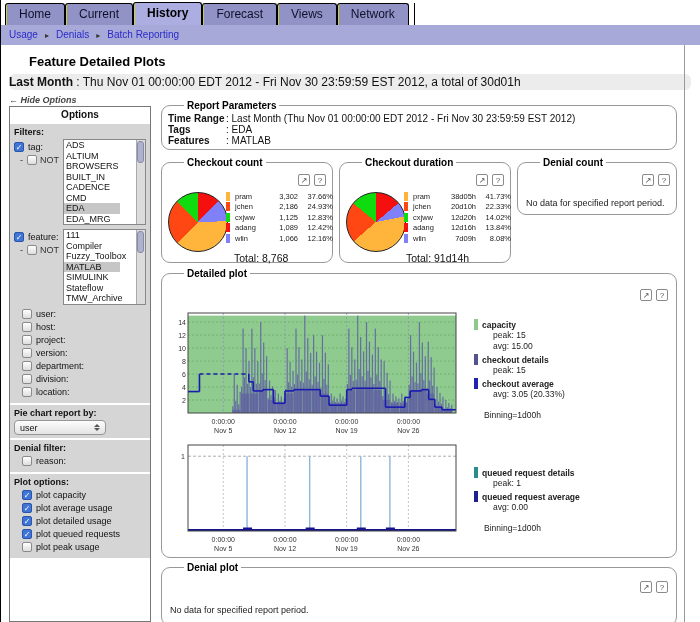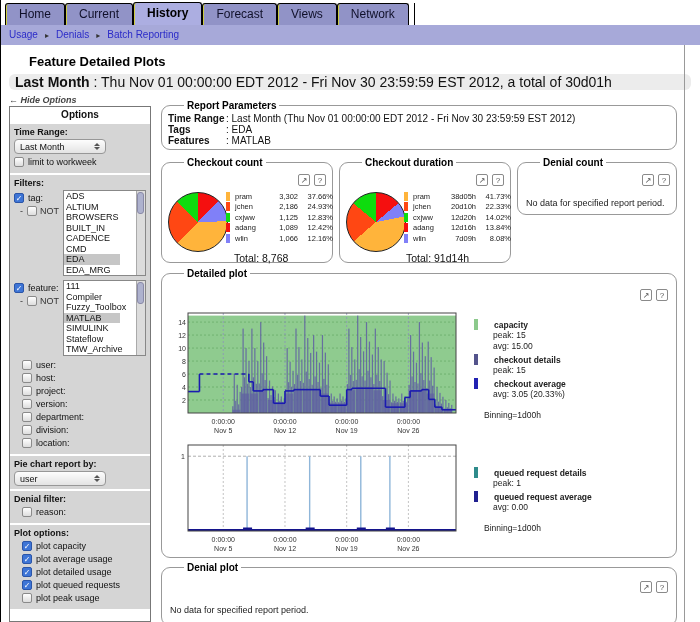--- a/index.html
+++ b/index.html
@@ -13,21 +13,21 @@
     box-shadow:inset 1px 0 0 #cccc44;}
   .tab.active{background:#ACAEE1;font-weight:bold;color:#000;height:23px;}
   .tab-end{width:1px;height:22px;background:#000;margin-left:5px;}
   .crumbbar{position:absolute;top:25px;left:0;right:0;height:20px;background:#A7A9D9;
     font-size:10px;line-height:20px;padding-left:8px;color:#23239f;}
   .crumb{color:#2B2BC8;cursor:pointer;}
   .crumb-sep{color:#333;font-size:8px;padding:0 7px;}
   
   .page-title{position:absolute;top:54px;left:10px;font-size:13px;font-weight:bold;color:#000;margin-left:18px;}
   .summary{position:absolute;top:74px;left:8px;width:682px;height:16px;background:#ECECEC;
-    font-size:14px;line-height:16px;padding-left:6px;border-radius:6px;}
+    font-size:12px;line-height:16px;border-radius:6px;}
   .summary b{font-weight:bold;}
   .hide-opt{position:absolute;top:95px;left:8px;font-size:9px;font-style:italic;font-weight:bold;color:#444;cursor:pointer;}
   .hide-opt::before{content:"\2190  ";}
   
   .sidebar{position:absolute;top:106px;left:8px;width:142px;height:516px;background:#fff;
     border:1px solid #777;font-size:9px;}
   .opt-head{background:#fff;text-align:center;font-weight:bold;font-size:10px;padding:2px 0;}
   .sect{background:#D5D5D5;border-top:2px solid #fff;padding:3px 4px;}
   .sect .hd{font-weight:bold;margin-bottom:2px;}
   .white-band{background:#fff;text-align:center;padding:3px 0;}
@@ -70,21 +70,21 @@
   
   .pie{position:absolute;width:60px;height:60px;border-radius:50%;border:1px solid #222;}
   .pie-legend{position:absolute;font-size:7.5px;color:#222;}
   .pl-row{display:grid;grid-template-columns:9px 30px 33px 35px;align-items:center;height:10.5px;}
   .pl-sw{width:4px;height:9px;}
   .pl-val,.pl-pct{text-align:right;}
   .pie-total{position:absolute;font-size:10.5px;color:#111;}
   .pie-total b{font-weight:normal;}
   
   .dlegend{position:absolute;font-size:8.5px;color:#222;width:190px;}
-  .dl-name{display:flex;align-items:center;gap:16px;font-weight:bold;margin-top:2px;}
+  .dl-name{display:flex;align-items:center;gap:4px;font-weight:bold;margin-top:2px;}
   .dl-sw{width:4px;height:11px;}
   .dl-stat{margin-left:10px;line-height:11px;padding-left:9px;}
   .dl-bin{margin-left:10px;margin-top:10px;}
   .win-edge{position:absolute;left:683px;top:45px;bottom:0;width:1px;background:#999;}
 </style>
 </head>
 <body>
 
 <div id="screen">
 
@@ -102,34 +102,20 @@
     <span class="crumb">Usage</span><span class="crumb-sep">▸</span><span class="crumb">Denials</span><span class="crumb-sep">▸</span><span class="crumb">Batch Reporting</span>
   </div>
 
   <div class="page-title">Feature Detailed Plots</div>
   <div class="summary"><b>Last Month</b><span> : Thu Nov 01 00:00:00 EDT 2012 - Fri Nov 30 23:59:59 EST 2012, a total of 30d01h</span></div>
   <div class="hide-opt">Hide Options</div>
 
   <div class="sidebar">
     <div class="opt-head">Options</div>
 
-    <div class="sect">
-      <div class="hd">Time Range:</div>
-      <div class="mac-select">
-        <span>Last Month</span>
-        <span class="sel-arrows">
-            <i class="up"></i>
-            <i class="dn"></i>
-          </span>
-      </div>
-      <label class="cbrow">
-        <span class="cb"></span>
-        <span>limit to workweek</span>
-      </label>
-    </div>
 
 
     <div class="sect">
       <div class="hd">Filters:</div>
 
       <div class="filter-pair">
         <div class="filter-left">
           <label class="cbrow">
             <span class="cb checked"></span>
             <span>tag:</span>

